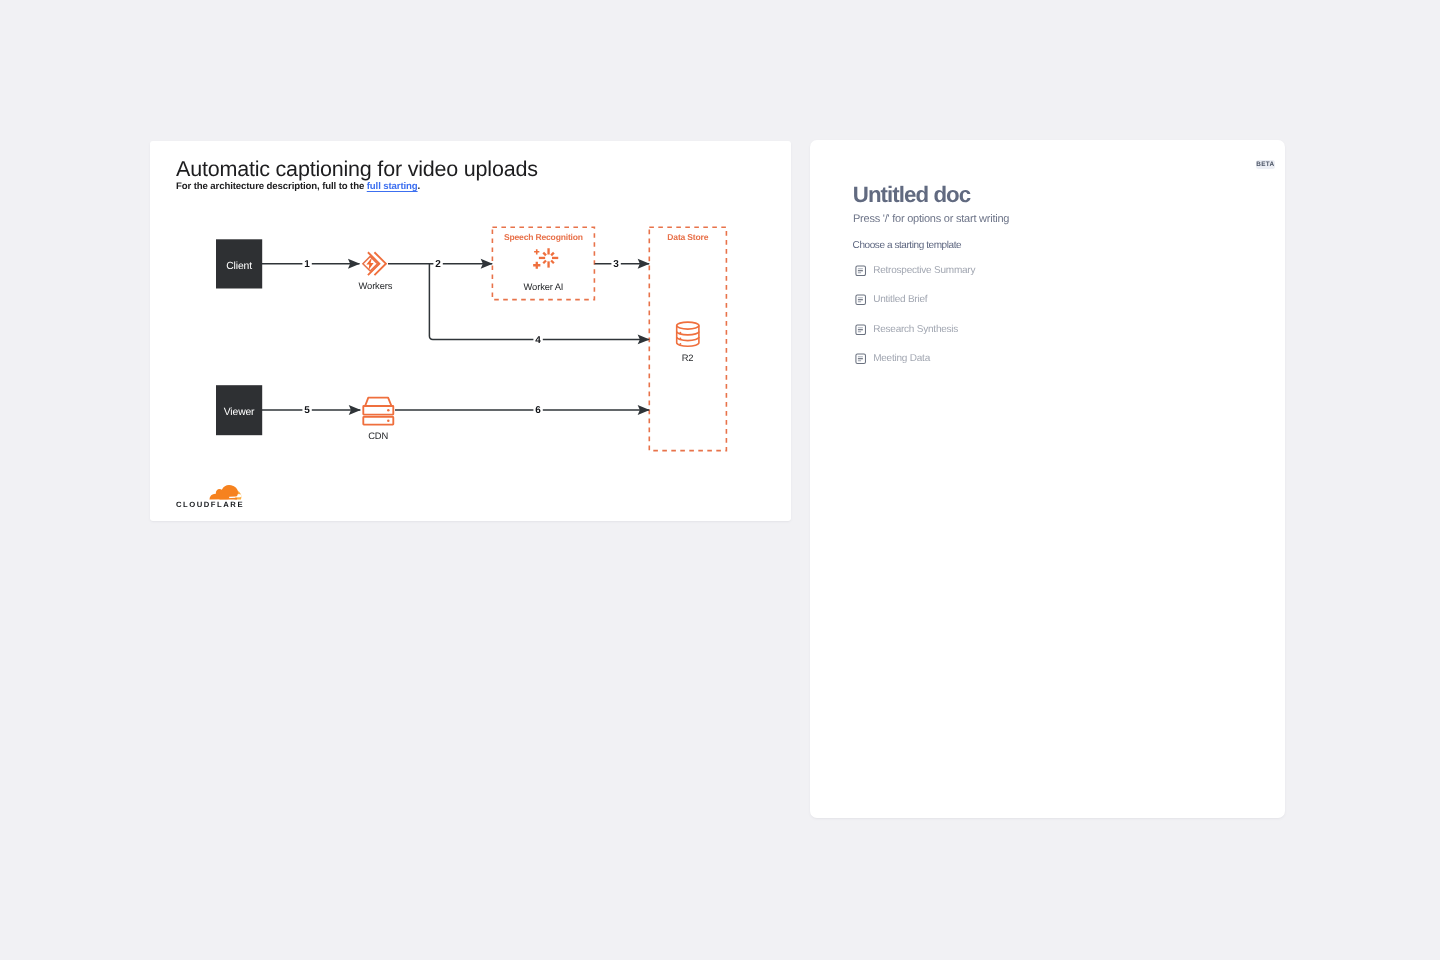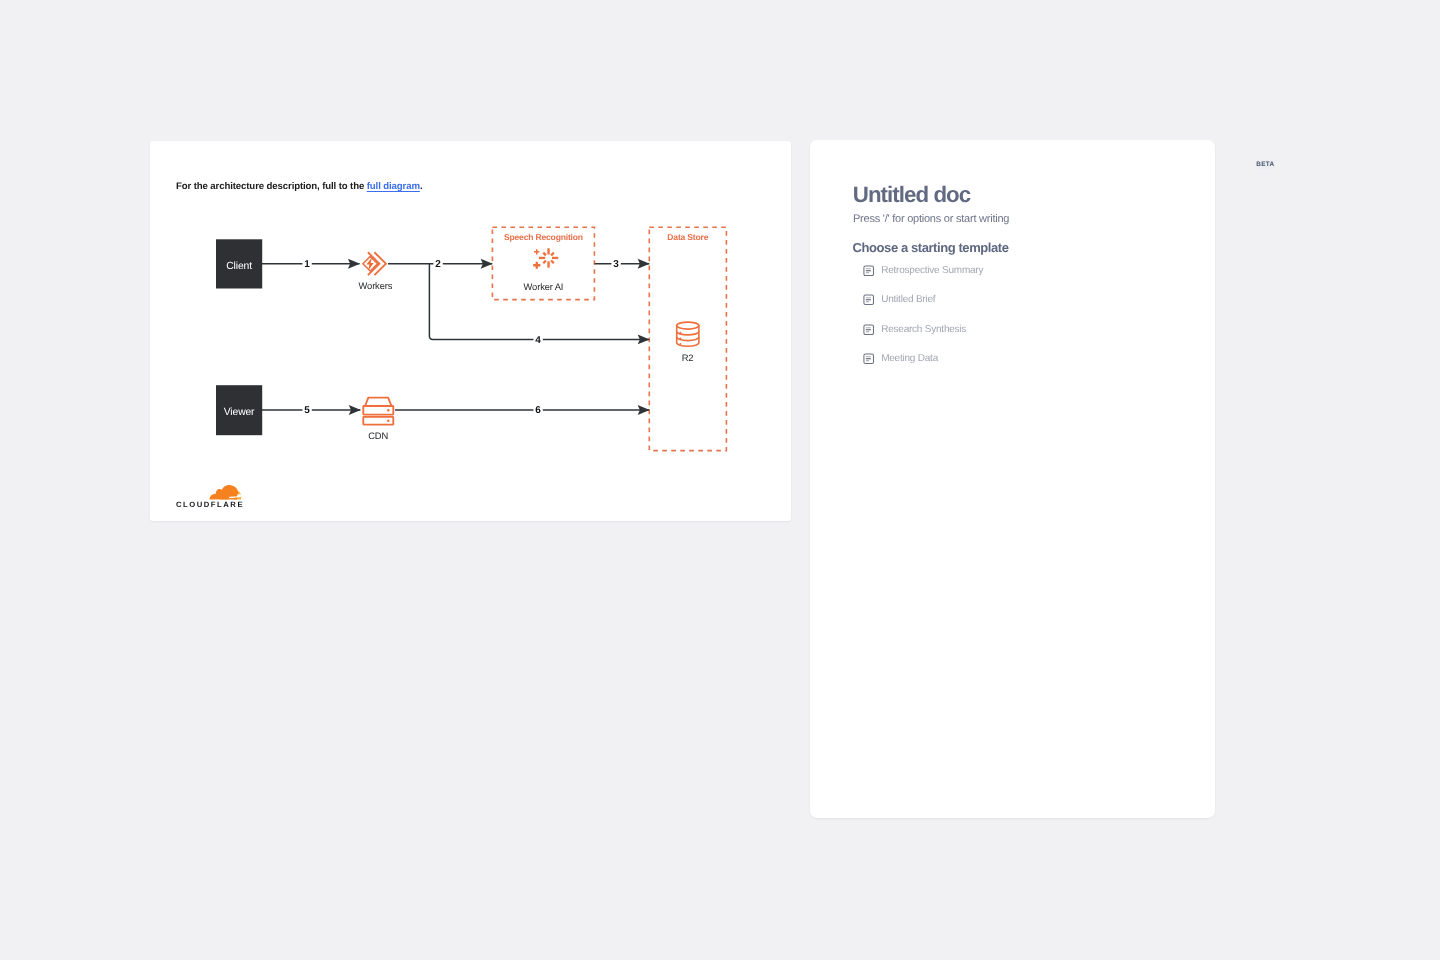--- a/index.html
+++ b/index.html
@@ -1,21 +1,21 @@
 <!DOCTYPE html>
 <html><head>
 <meta charset="utf-8">
 <style>
   * { box-sizing: border-box; margin:0; padding:0; }
   html,body { width:1440px; height:960px; }
   body { background:#f1f1f4; font-family:"Liberation Sans", sans-serif; overflow:hidden; -webkit-font-smoothing:antialiased; text-rendering:geometricPrecision; }
   .stage { position:relative; width:1440px; height:960px; }
   .card { position:absolute; background:#fff; }
   #diagram-card { left:150px; top:140.8px; width:641px; height:380.5px; border-radius:3px; box-shadow:0 1px 3px rgba(40,40,70,0.05), 0 1px 1px rgba(40,40,70,0.02); }
-  #doc-card { left:810.4px; top:140.4px; width:405px; height:677.6px; border-radius:7px; box-shadow:0 1px 3px rgba(40,40,70,0.05), 0 1px 1px rgba(40,40,70,0.02); }
+  #doc-card { left:810.4px; top:140.4px; width:475px; height:677.6px; border-radius:7px; box-shadow:0 1px 3px rgba(40,40,70,0.05), 0 1px 1px rgba(40,40,70,0.02); }
 
   
   .dg-title { position:absolute; left:26px; top:16px; font-size:21.5px; font-weight:400;
               color:#1d1d1f; letter-spacing:-0.2px; white-space:nowrap; }
   .dg-sub { position:absolute; left:26px; top:40px; font-size:9.65px; font-weight:700;
             color:#1d1d1f; letter-spacing:-0.12px; white-space:nowrap; }
   .dg-sub a { color:#3c6ff0; text-decoration:underline; text-underline-offset:1.5px; text-decoration-thickness:1px; }
 
   
   #dg-svg { position:absolute; left:0; top:0; width:641px; height:380px; }
@@ -31,35 +31,36 @@
 
   
   #cf-logo { position:absolute; left:26.4px; top:342.5px; width:80px; height:25px; overflow:visible; }
 
   
   .beta { position:absolute; left:445.3px; top:19.2px; width:19.3px; height:9.7px; background:#eceef4; color:#4c5566;
           font-size:6.4px; font-weight:700; letter-spacing:0.32px; border-radius:2.5px; text-align:center; line-height:9.9px; }
   .doc-title { position:absolute; left:42.4px; top:41.2px; font-size:22.3px; font-weight:700;
                color:#616a80; letter-spacing:-0.95px; }
   .doc-ph { position:absolute; left:42.6px; top:72.6px; font-size:11px; color:#6d7488; letter-spacing:-0.23px; }
-  .doc-h2 { position:absolute; left:42.2px; top:99.5px; font-size:13px; font-weight:700; color:#5e6780; letter-spacing:-0.42px; }
-  .tpl-list { position:absolute; left:53px; top:124.5px; width:360px; }
+  .doc-h2 { position:absolute; left:42.2px; top:99.5px; font-size:10px; font-weight:400; color:#5e6780; letter-spacing:-0.42px; }
+  .tpl-list { position:absolute; left:45px; top:124.5px; width:360px; }
   .tpl-item { display:flex; align-items:center; height:11.6px; margin-bottom:17.8px; }
   .tpl-item .ico { width:11.4px; height:11.6px; margin-right:6.4px; flex:0 0 11.4px; }
   .tpl-item .lbl { font-size:10.0px; color:#a1a6b1; letter-spacing:-0.22px; line-height:11.4px; }
   .tpl-item .ico svg { width:11.4px; height:11.6px; display:block; }
   .cf-word { font-family:"Liberation Sans", sans-serif; font-size:77px; font-weight:700; fill:#15181c; letter-spacing:15px; }
 </style>
 </head>
 <body>
 
 <div class="stage">
 
   <div class="card" id="diagram-card">
-    <div class="dg-sub"><span>For the architecture description, full to the </span><a href="#">full diagram</a><span>.</span></div>
+    <div class="dg-title">Automatic captioning for video uploads</div>
+    <div class="dg-sub"><span>For the architecture description, full to the </span><a href="#">full starting</a><span>.</span></div>
 
     <svg id="dg-svg" viewBox="0 0 641 380">
       <defs>
         <marker id="arw" viewBox="0 0 12 10" refX="11.5" refY="5" markerWidth="8.4" markerHeight="10.1" orient="auto-start-reverse">
           <path d="M0.5,0.3 L12,5 L0.5,9.7 L2.6,5 Z" fill="#2f3438"></path>
         </marker>
       </defs>
 
       <g>
         <rect x="342.4" y="86.2" width="102" height="72.4" fill="none" stroke="#e8734a" stroke-width="1.6" stroke-dasharray="4.6 4.4"></rect>

